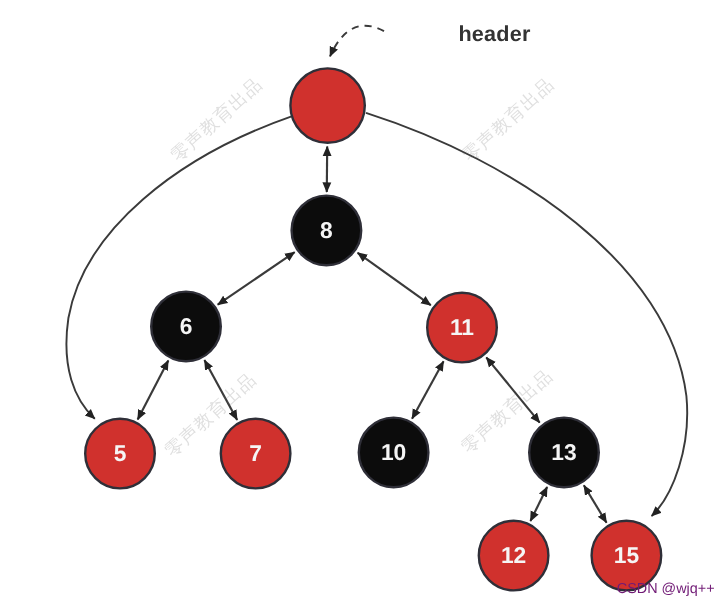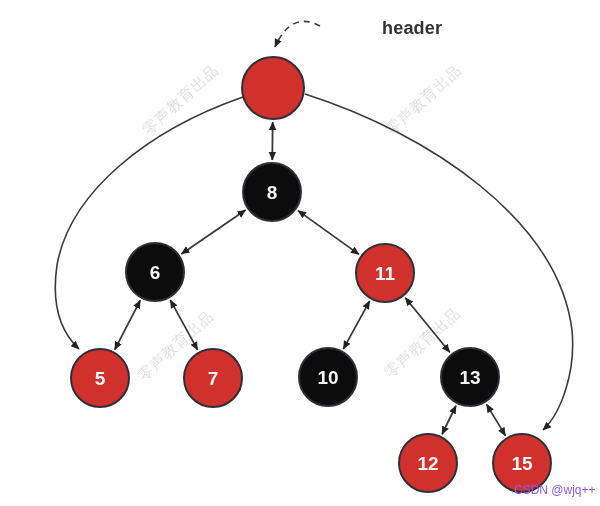--- a/index.html
+++ b/index.html
@@ -35,21 +35,21 @@
     color:rgba(110,110,110,0.22);
     white-space:nowrap;
     transform:translate(-50%,-50%) rotate(-42deg);
     letter-spacing:1px;
     pointer-events:none;
   }
   #csdn-watermark{
     position:absolute;
     left:514px;top:483px;
     font-size:12px;
-    color:#8b5cf6;
+    color:#701a75;
     white-space:nowrap;
     pointer-events:none;
   }
 </style>
 </head>
 <body>
 
 <div id="stage">
 
   <svg id="tree-svg" width="600" height="506" viewBox="0 0 600 506">

